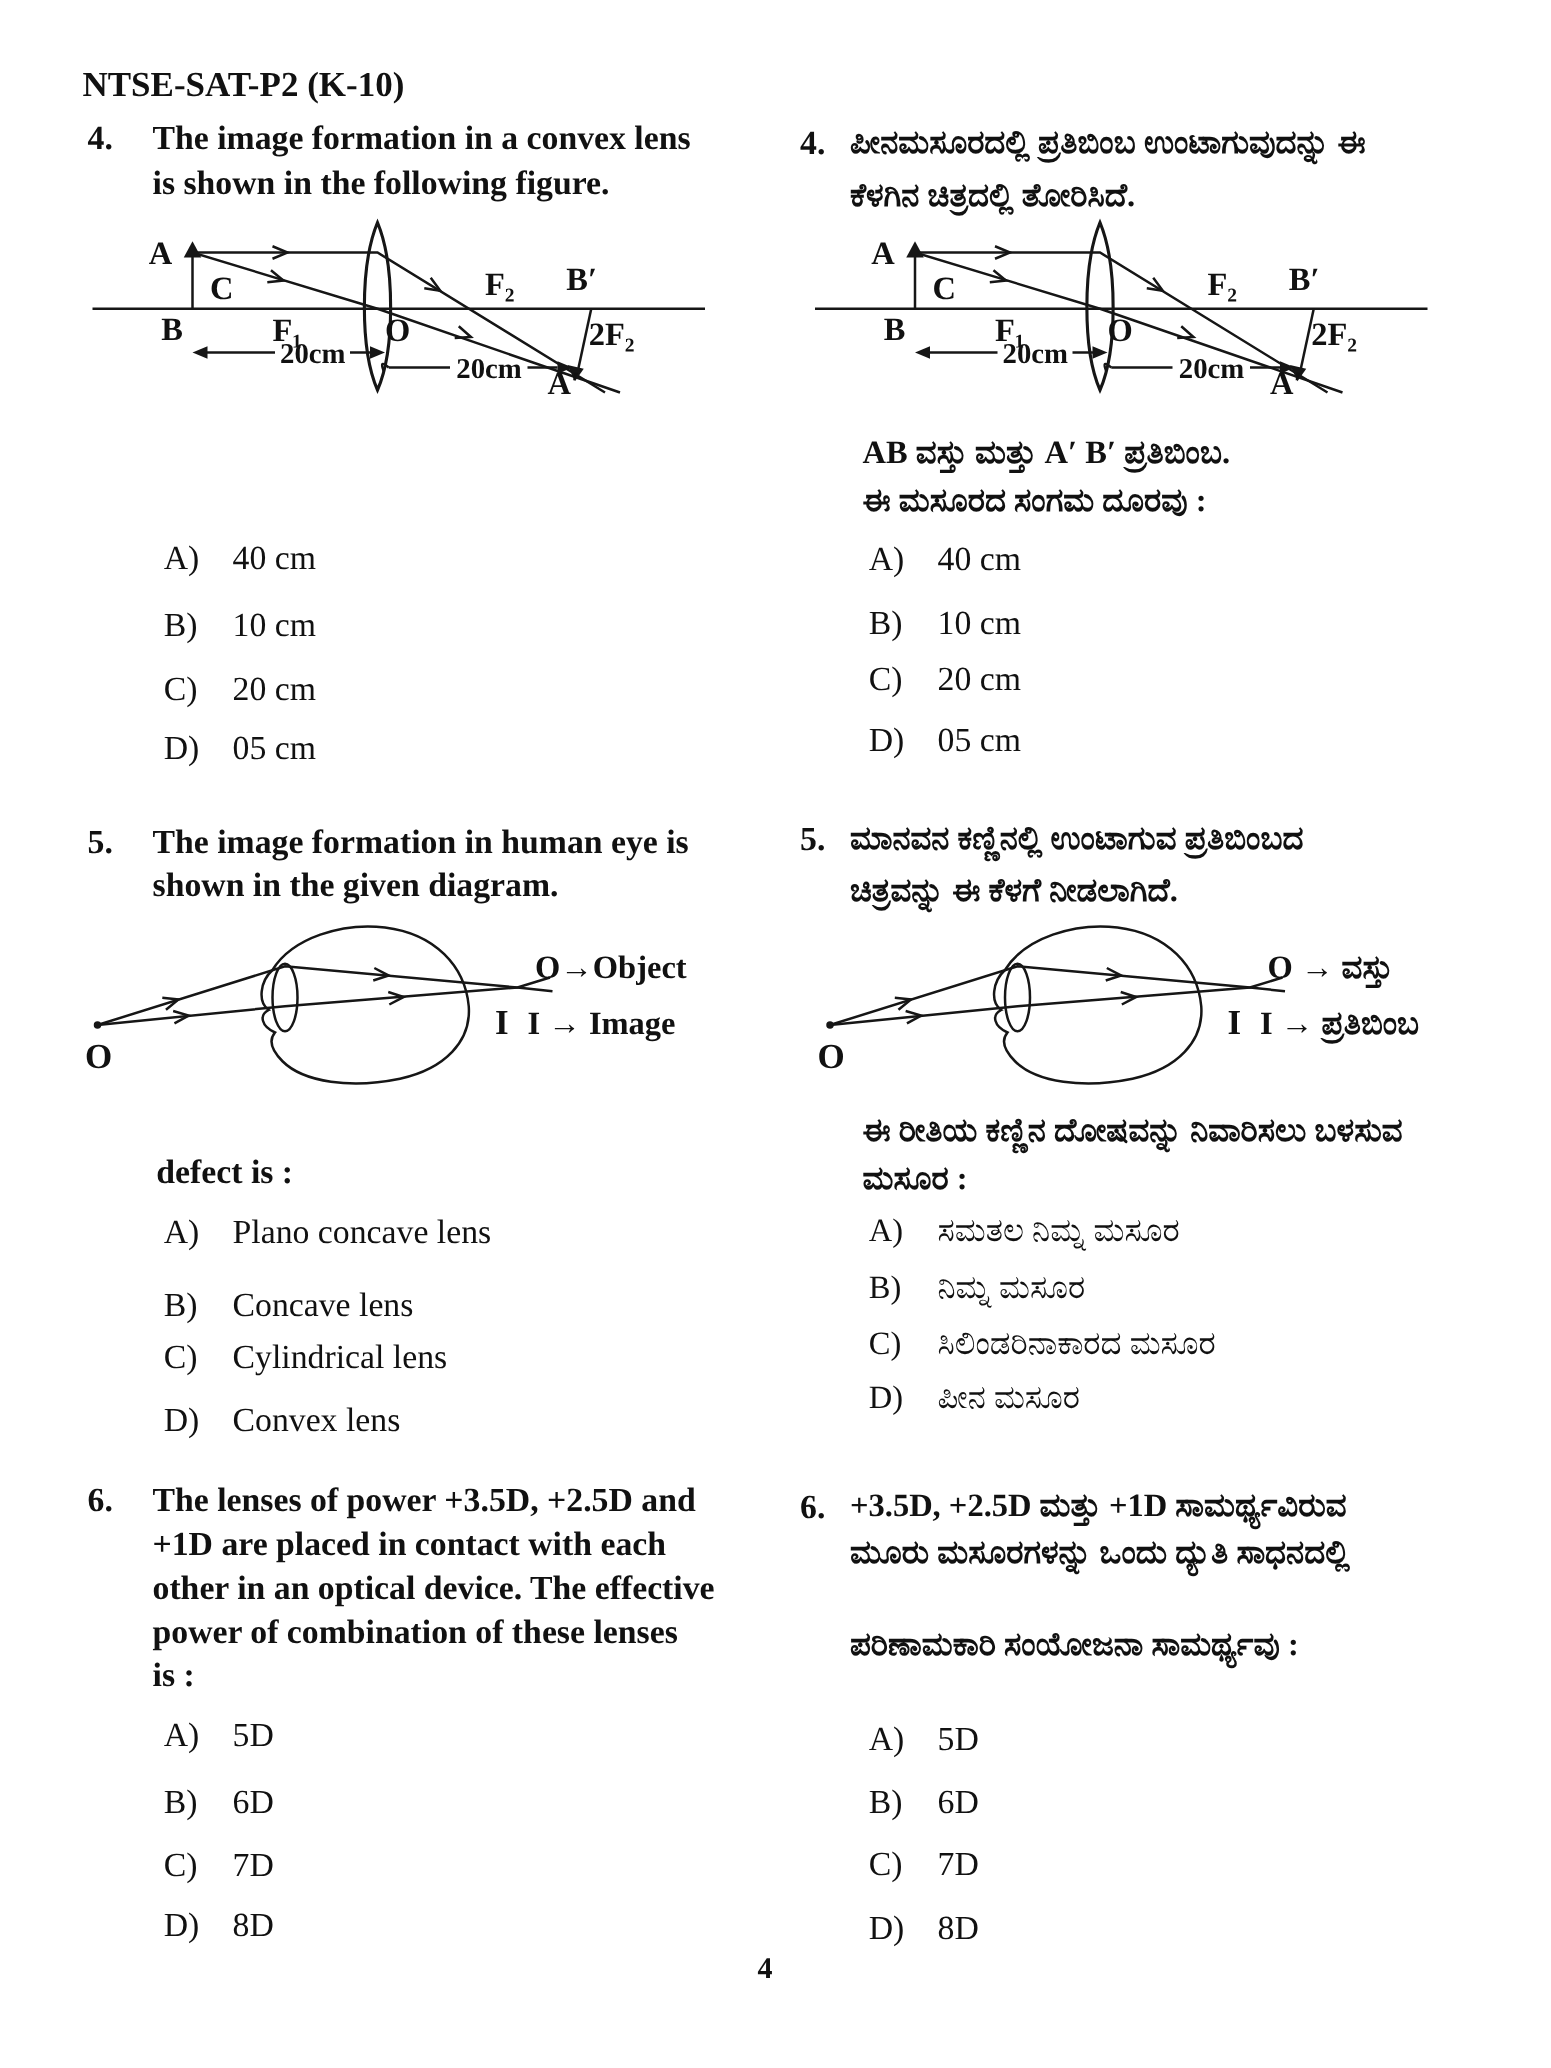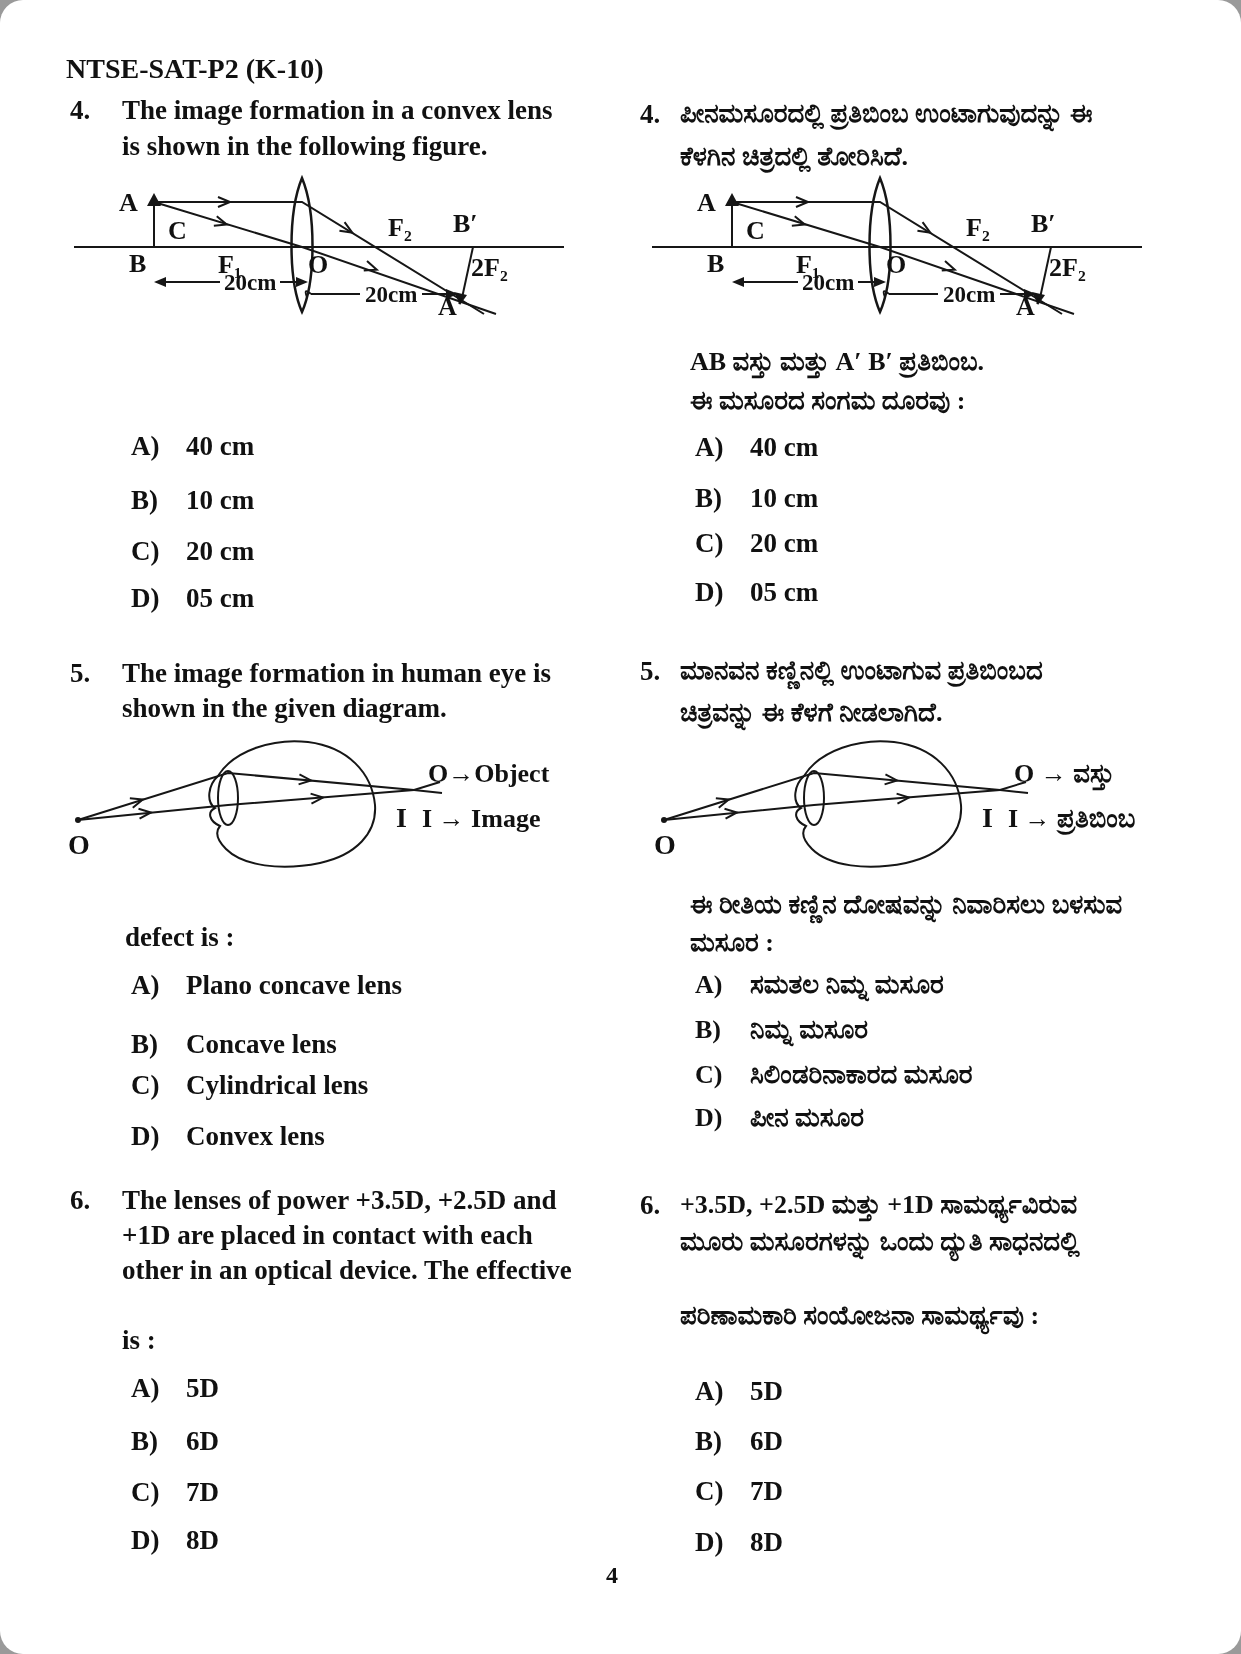--- a/index.html
+++ b/index.html
@@ -1,20 +1,20 @@
 <!DOCTYPE html>
 <html><head>
 <meta charset="utf-8">
 <style>
   html,body{margin:0;padding:0;background:#9a9a9a;}
   .page{
     position:relative;width:1241px;height:1654px;margin:0 auto;background:#ffffff;
-    font-family:"Liberation Serif","DejaVu Serif",serif;color:#111;overflow:hidden;border-radius:23px;
+    font-family:"Liberation Serif","DejaVu Serif",serif;color:#111;overflow:hidden;
   }
-  .row{position:absolute;white-space:nowrap;font-size:27px;line-height:34px;font-weight:bold;}
+  .row{position:absolute;white-space:nowrap;font-size:27px;line-height:34px;}
   .b{font-weight:bold;}
   .kn{font-size:26px;}
   .knb{font-weight:700;}
   .hdr{position:absolute;font-weight:bold;font-size:28px;line-height:34px;white-space:nowrap;}
   .olab{display:inline-block;min-width:55px;}
   .fig{position:absolute;}
   .pgnum{position:absolute;font-weight:bold;font-size:24px;text-align:center;width:26px;}
   svg text{font-family:"Liberation Serif","DejaVu Serif",serif;font-weight:bold;fill:#111;}
 </style>
 </head>
@@ -104,20 +104,21 @@
 
   <div class="row" style="left:131px;top:968px"><span class="olab">A)</span><span>Plano concave lens</span></div>
   <div class="row" style="left:131px;top:1027px"><span class="olab">B)</span><span>Concave lens</span></div>
   <div class="row" style="left:131px;top:1068px"><span class="olab">C)</span><span>Cylindrical lens</span></div>
   <div class="row" style="left:131px;top:1119px"><span class="olab">D)</span><span>Convex lens</span></div>
 
   <div class="row b" style="left:70px;top:1183px">6.</div>
   <div class="row b" style="left:122px;top:1183px">The lenses of power +3.5D, +2.5D and</div>
   <div class="row b" style="left:122px;top:1218px">+1D are placed in contact with each</div>
   <div class="row b" style="left:122px;top:1253px">other in an optical device. The effective</div>
+  <div class="row b" style="left:122px;top:1288px">power of combination of these lenses</div>
   <div class="row b" style="left:122px;top:1323px">is :</div>
 
   <div class="row" style="left:131px;top:1371px"><span class="olab">A)</span><span>5D</span></div>
   <div class="row" style="left:131px;top:1424px"><span class="olab">B)</span><span>6D</span></div>
   <div class="row" style="left:131px;top:1475px"><span class="olab">C)</span><span>7D</span></div>
   <div class="row" style="left:131px;top:1523px"><span class="olab">D)</span><span>8D</span></div>
 
   <div class="row b" style="left:640px;top:97px">4.</div>
   <div class="row kn knb" style="left:680px;top:97px">ಪೀನಮಸೂರದಲ್ಲಿ ಪ್ರತಿಬಿಂಬ ಉಂಟಾಗುವುದನ್ನು ಈ</div>
   <div class="row kn knb" style="left:680px;top:140px">ಕೆಳಗಿನ ಚಿತ್ರದಲ್ಲಿ ತೋರಿಸಿದೆ.</div>

